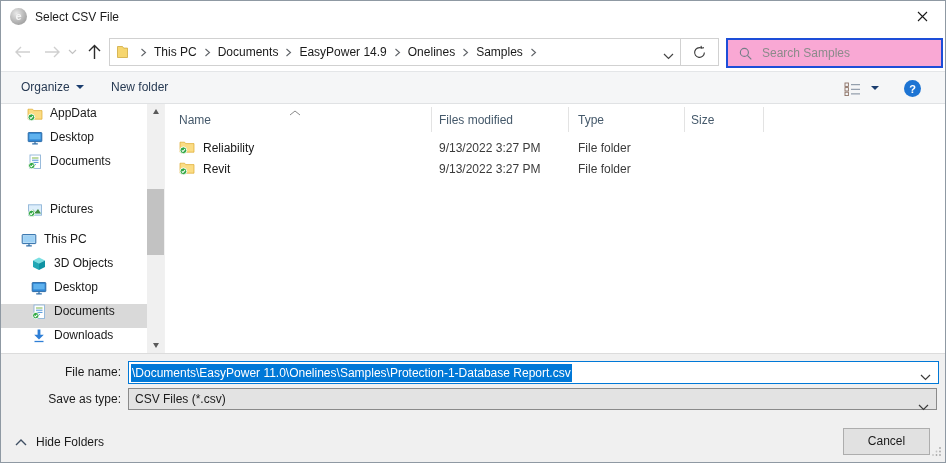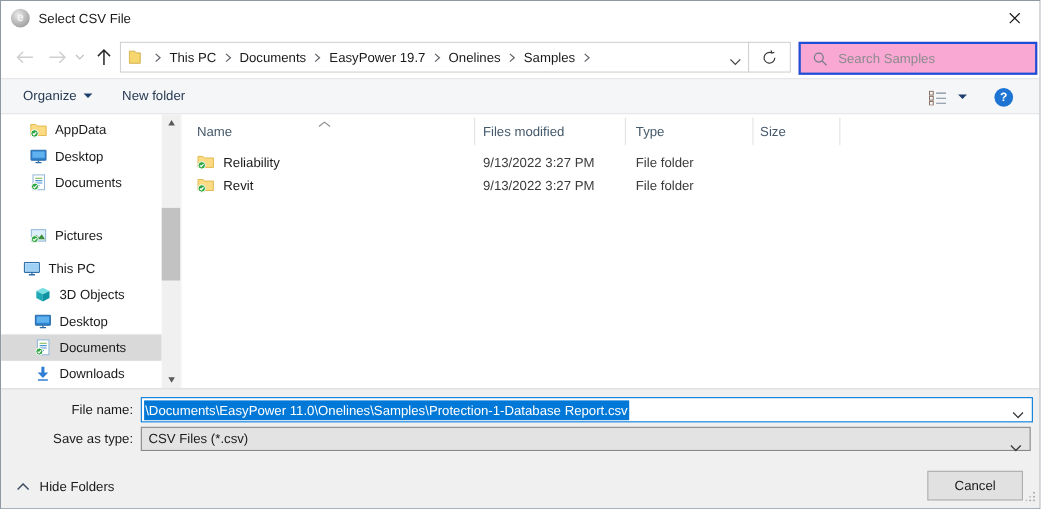--- a/index.html
+++ b/index.html
@@ -30,21 +30,21 @@
   .searchbox input::placeholder{color:#8b8b8b;opacity:1;}
 
   
   .toolbar{position:absolute;top:70px;left:0;right:0;height:33px;background:#f5f6f7;border-top:1px solid #e4e6e8;border-bottom:1px solid #e0e2e4;box-sizing:border-box;color:#273a53;}
   .tool-item{position:absolute;top:8px;display:flex;align-items:center;gap:6px;cursor:pointer;}
   .caret-down{width:0;height:0;border-left:4px solid transparent;border-right:4px solid transparent;border-top:4px solid #1b3e6f;}
   .help-btn{position:absolute;left:903px;top:8px;width:17px;height:17px;border-radius:50%;background:#1d74d3;color:#fff;font-weight:bold;font-size:11px;display:flex;align-items:center;justify-content:center;cursor:pointer;}
 
   
   .main{position:absolute;top:103px;left:0;right:0;height:249px;background:#fff;}
-  .sb-item{position:absolute;left:0;width:146px;height:24px;display:flex;align-items:center;gap:7px;box-sizing:border-box;cursor:pointer;white-space:nowrap;overflow:hidden;}
+  .sb-item{position:absolute;left:0;width:146px;height:24px;display:flex;gap:7px;box-sizing:border-box;cursor:pointer;white-space:nowrap;overflow:hidden;}
   .sb-item.ind0{padding-left:20px;}
   .sb-item.ind1{padding-left:26px;}
   .sb-item.ind2{padding-left:30px;}
   .sb-item.selected{background:#d9d9d9;}
   .sb-item svg{flex:none;}
 
   .sb-scroll{position:absolute;left:146px;top:0;width:17px;height:249px;background:#f0f0f0;}
   .sb-arrow{position:absolute;left:0;width:17px;height:15px;display:flex;align-items:center;justify-content:center;}
   .tri-up{width:0;height:0;border-left:3.5px solid transparent;border-right:3.5px solid transparent;border-bottom:5px solid #5a5a5a;}
   .tri-down{width:0;height:0;border-left:3.5px solid transparent;border-right:3.5px solid transparent;border-top:5px solid #5a5a5a;}
@@ -131,21 +131,21 @@
             <svg width="7" height="9" viewBox="0 0 7 9">
               <path d="M1.5 1 L5.5 4.5 L1.5 8" stroke="#5f6368" stroke-width="1.1" fill="none"></path>
             </svg>
           </span>
         <span class="seg">Documents</span>
         <span class="chev">
             <svg width="7" height="9" viewBox="0 0 7 9">
               <path d="M1.5 1 L5.5 4.5 L1.5 8" stroke="#5f6368" stroke-width="1.1" fill="none"></path>
             </svg>
           </span>
-        <span class="seg">EasyPower 19.7</span>
+        <span class="seg">EasyPower 14.9</span>
         <span class="chev">
             <svg width="7" height="9" viewBox="0 0 7 9">
               <path d="M1.5 1 L5.5 4.5 L1.5 8" stroke="#5f6368" stroke-width="1.1" fill="none"></path>
             </svg>
           </span>
         <span class="seg">Onelines</span>
         <span class="chev">
             <svg width="7" height="9" viewBox="0 0 7 9">
               <path d="M1.5 1 L5.5 4.5 L1.5 8" stroke="#5f6368" stroke-width="1.1" fill="none"></path>
             </svg>

